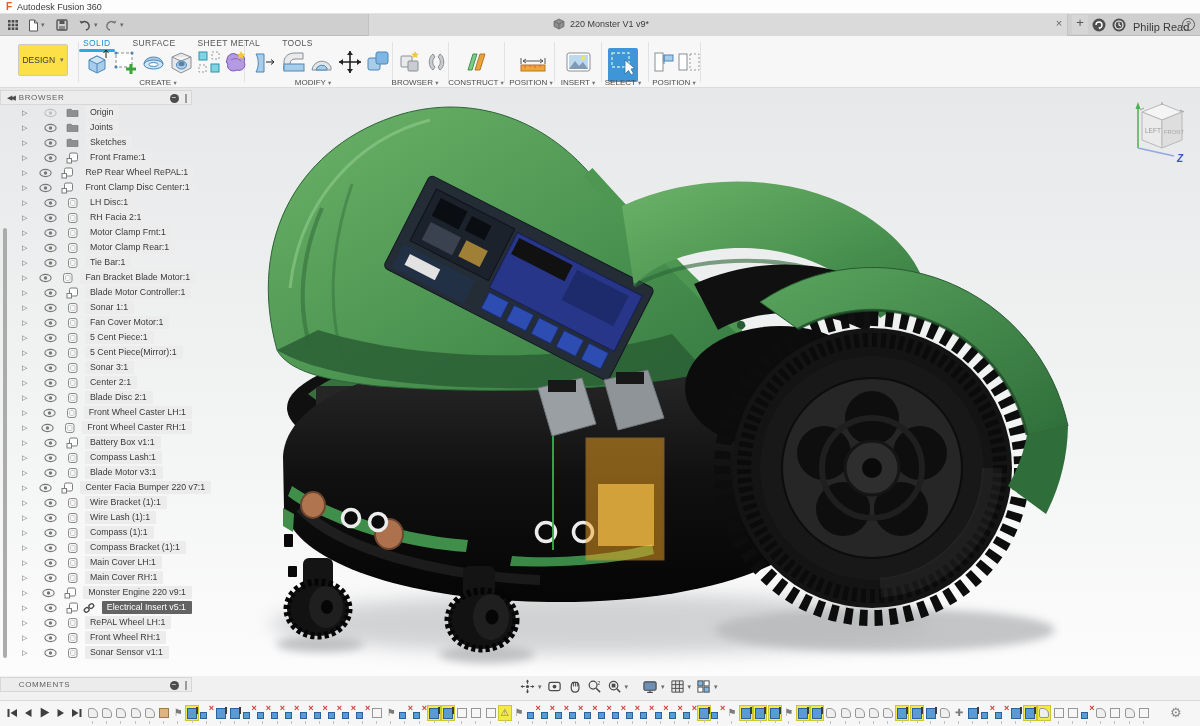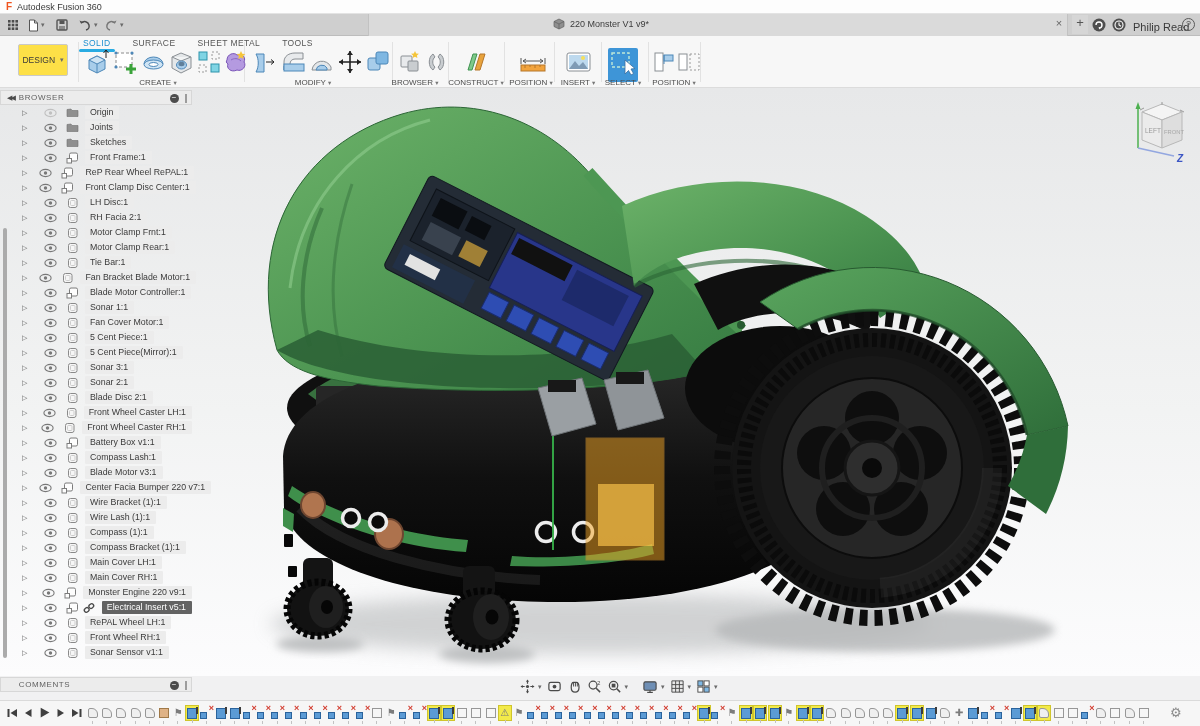--- a/index.html
+++ b/index.html
@@ -759,21 +759,21 @@
             <span class="eye"><svg class="eye" width="13" height="10" viewBox="0 0 13 10">
                 <ellipse cx="6.5" cy="5" rx="5.6" ry="3.6" fill="none" stroke="currentColor" stroke-width="1.1"></ellipse>
                 <circle cx="6.5" cy="5" r="1.7" fill="currentColor"></circle>
               </svg></span>
             <span class="ic">
               <svg width="13" height="12" viewBox="0 0 13 12">
                 <rect x="2.5" y="1.5" width="8.5" height="9" rx="2" fill="#f6f6f6" stroke="#8a8a8a"></rect>
                 <rect x="4.5" y="3.5" width="4.5" height="5" rx="1" fill="none" stroke="#cdcdcd"></rect>
               </svg>
             </span>
-            <span class="lbl">Sonar 2:1</span>
+            <span class="lbl">Center 2:1</span>
           </div>
           <div class="brow">
             <span class="tri">▷</span>
             <span class="eye"><svg class="eye" width="13" height="10" viewBox="0 0 13 10">
                 <ellipse cx="6.5" cy="5" rx="5.6" ry="3.6" fill="none" stroke="currentColor" stroke-width="1.1"></ellipse>
                 <circle cx="6.5" cy="5" r="1.7" fill="currentColor"></circle>
               </svg></span>
             <span class="ic">
               <svg width="13" height="12" viewBox="0 0 13 12">
                 <rect x="2.5" y="1.5" width="8.5" height="9" rx="2" fill="#f6f6f6" stroke="#8a8a8a"></rect>

